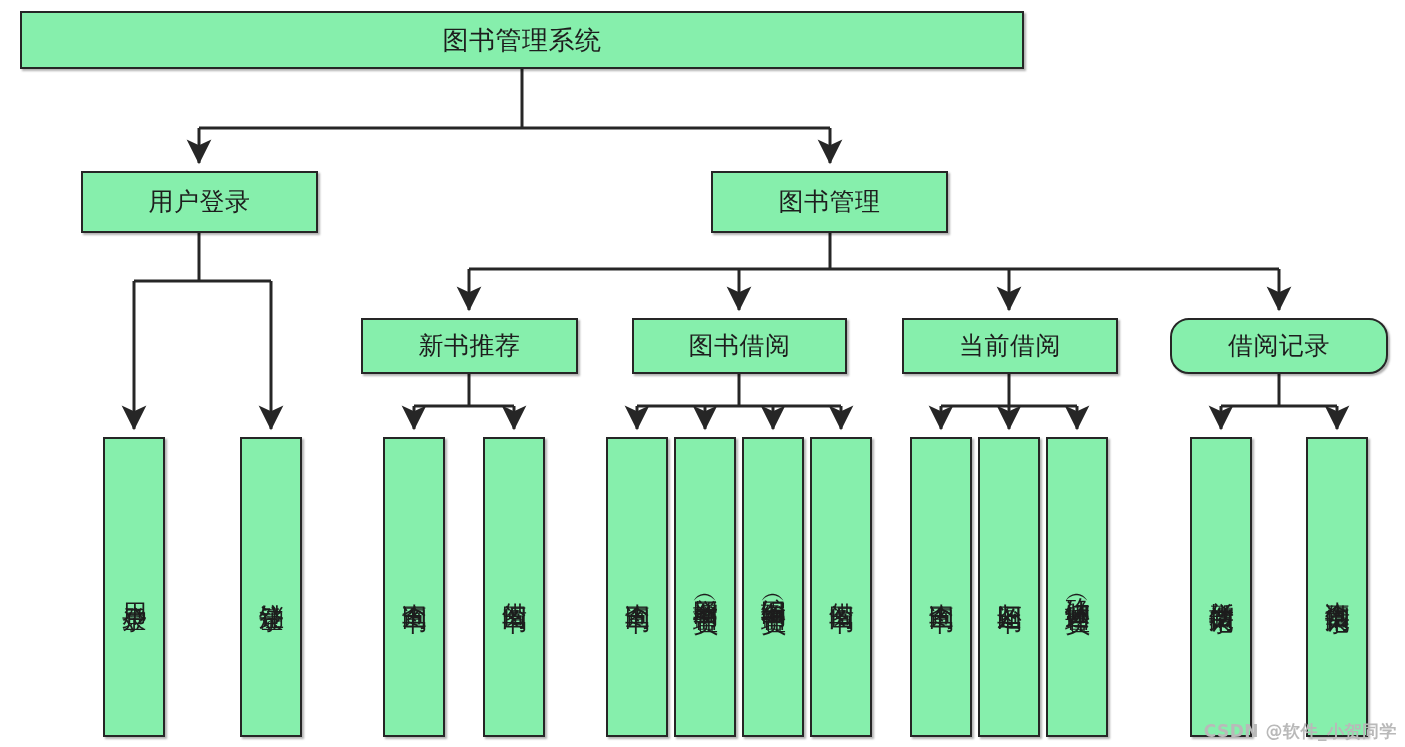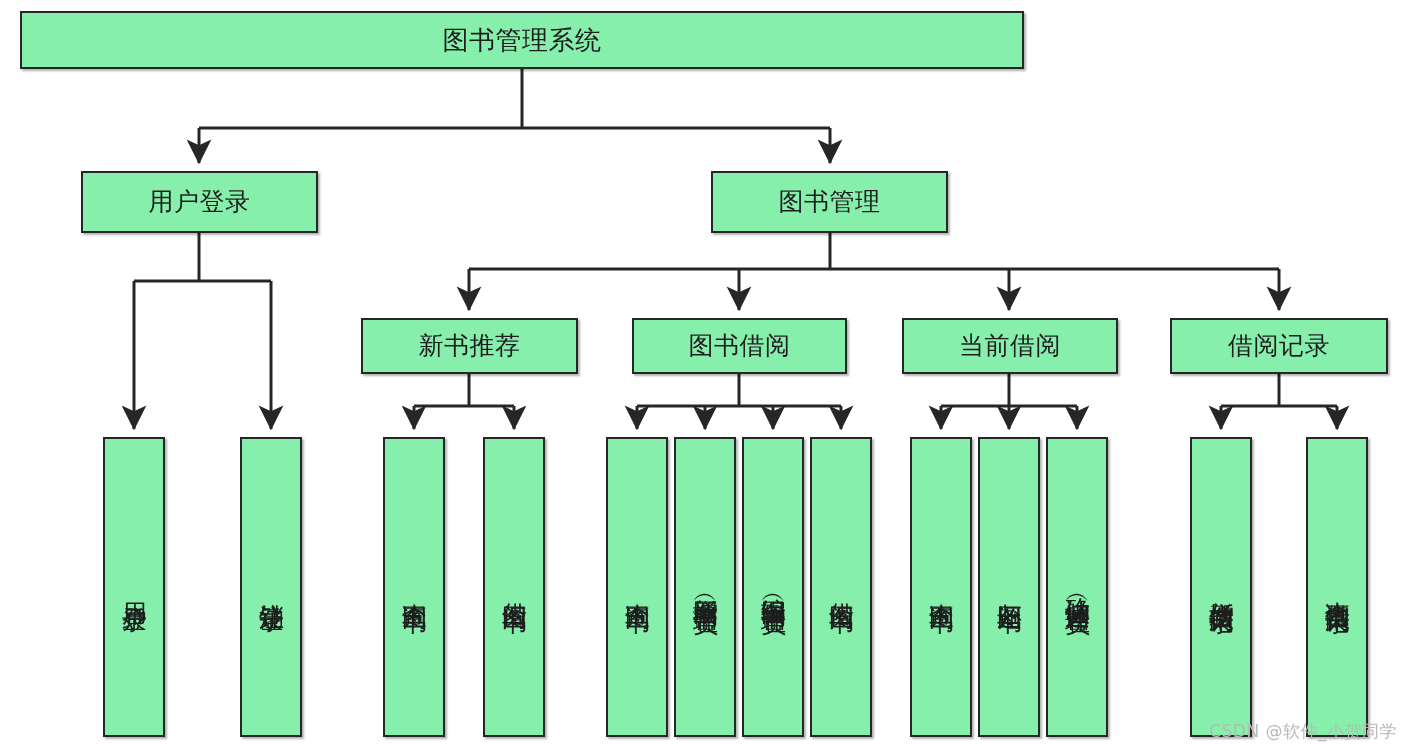--- a/index.html
+++ b/index.html
@@ -70,20 +70,21 @@
   
   #watermark {
     position: absolute;
     right: 8px;
     bottom: 4px;
     font-size: 17px;
     color: #b9b9b9;
     letter-spacing: 0.5px;
     white-space: nowrap;
     user-select: none;
+    font-weight: bold;
   }
 </style>
 </head>
 <body>
 
 <div id="diagram-root">
 
   <svg id="edge-layer" viewBox="0 0 1405 747" width="1405" height="747" aria-hidden="true">
     <defs>
       <marker id="arrow" viewBox="0 0 12 12" refX="10.5" refY="6" markerWidth="9" markerHeight="9" orient="auto-start-reverse">
@@ -149,21 +150,21 @@
 
   <div class="node horizontal" style="left:361px; top:318px; width:217px; height:56px;">
     <span class="node-label">新书推荐</span>
   </div>
   <div class="node horizontal" style="left:632px; top:318px; width:215px; height:56px;">
     <span class="node-label">图书借阅</span>
   </div>
   <div class="node horizontal" style="left:902px; top:318px; width:216px; height:56px;">
     <span class="node-label">当前借阅</span>
   </div>
-  <div class="node horizontal" style="left:1170px; top:318px; width:218px; height:56px;">
+  <div class="node horizontal" style="left:1170px; top:318px; width:218px; height:56px;border-radius:19px;">
     <span class="node-label">借阅记录</span>
   </div>
 
   <div class="node vertical" style="left:103px; top:437px; width:62px; height:300px;">
     <span class="node-label">用户登录</span>
   </div>
   <div class="node vertical" style="left:240px; top:437px; width:62px; height:300px;">
     <span class="node-label">注销登录</span>
   </div>
 

